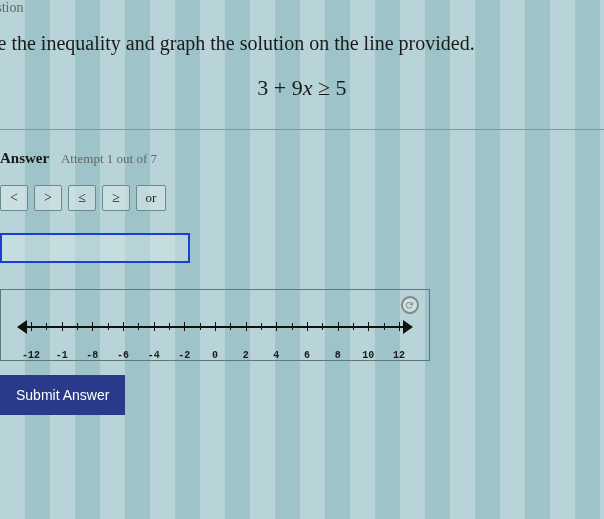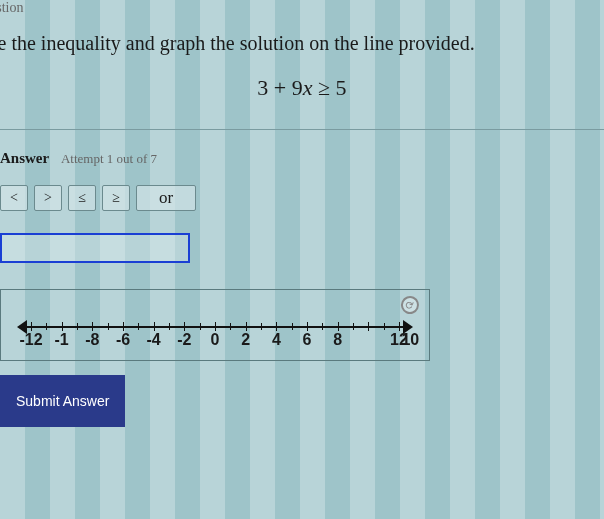--- a/index.html
+++ b/index.html
@@ -51,21 +51,21 @@
   .sym-btn {
     width: 28px; height: 26px;
     border: 1px solid #6b8a8e;
     background: rgba(210,228,231,0.7);
     font-size: 14px;
     display: flex; align-items: center; justify-content: center;
     cursor: pointer;
     border-radius: 2px;
     font-family: 'Times New Roman', serif;
   }
-  .sym-btn.wide { width: 60px; font-size: 17px; font-family: Georgia, serif;}
+  .sym-btn.wide { width: 30px; font-size: 13px; font-family: Georgia, serif;}
   .row-label {
     font-size: 19px;
     padding: 6px 0;
     display: flex;
     align-items: center;
     gap: 12px;
   }
   .inp {
     border: 2px solid #1a3fd4;
     background: rgba(220,235,238,0.4);
@@ -116,38 +116,38 @@
   .arrow.right { right: -2px; border-left: 10px solid #111; }
   .tick {
     position: absolute;
     top: 4px;
     width: 1px; height: 9px;
     background: #111;
   }
   .tick.minor { top:5px; height:7px; }
   .tick-label {
     position: absolute;
-    top: 13px;
-    font-size: 16px;
+    top: 32px;
+    font-size: 10px;
     transform: translateX(-50%);
     font-weight: bold;
-    font-family: Liberation Sans, sans-serif;
+    font-family: Liberation Mono, monospace;
   }
   .hint {
     text-align: center;
     font-size: 12px;
     color: #333;
     padding-top: 4px;
   }
   .submit {
     margin-top: 14px;
     background: #2a3a8a;
     color: #fff;
     border: none;
-    padding: 18px 16px;
+    padding: 12px 16px;
     font-size: 14px;
     cursor: pointer;
     font-family: Arial, sans-serif;
   }
 </style>
 </head>
 <body>
 
 <div class="page">
   <div class="crumb">estion</div>
@@ -210,21 +210,21 @@
           <div class="tick" style="left: 257.333px;"></div>
           <div class="tick-label" style="left: 257.333px;">4</div>
           <div class="tick minor" style="left: 272.667px;"></div>
           <div class="tick" style="left: 288px;"></div>
           <div class="tick-label" style="left: 288px;">6</div>
           <div class="tick minor" style="left: 303.333px;"></div>
           <div class="tick" style="left: 318.667px;"></div>
           <div class="tick-label" style="left: 318.667px;">8</div>
           <div class="tick minor" style="left: 334px;"></div>
           <div class="tick" style="left: 349.333px;"></div>
-          <div class="tick-label" style="left: 349.333px; margin-left: 42px;">10</div>
+          <div class="tick-label" style="left: 349.333px;">10</div>
           <div class="tick minor" style="left: 364.667px;"></div>
           <div class="tick" style="left: 380px;"></div>
           <div class="tick-label" style="left: 380px;">12</div>
         </div>
     </div>
   </div>
 
   <button class="submit">Submit Answer</button>
 </div>
 

